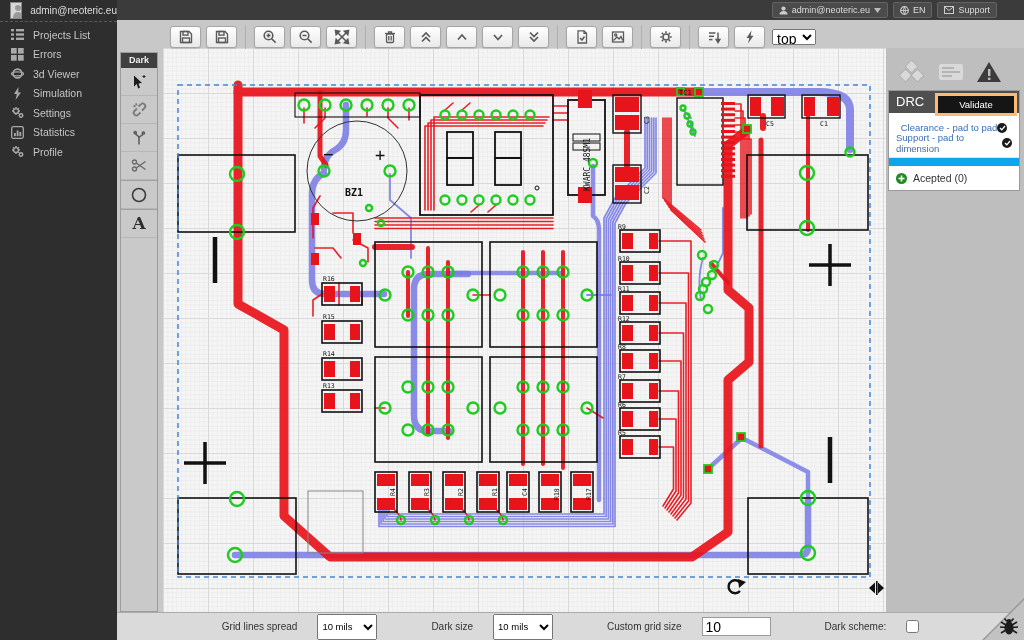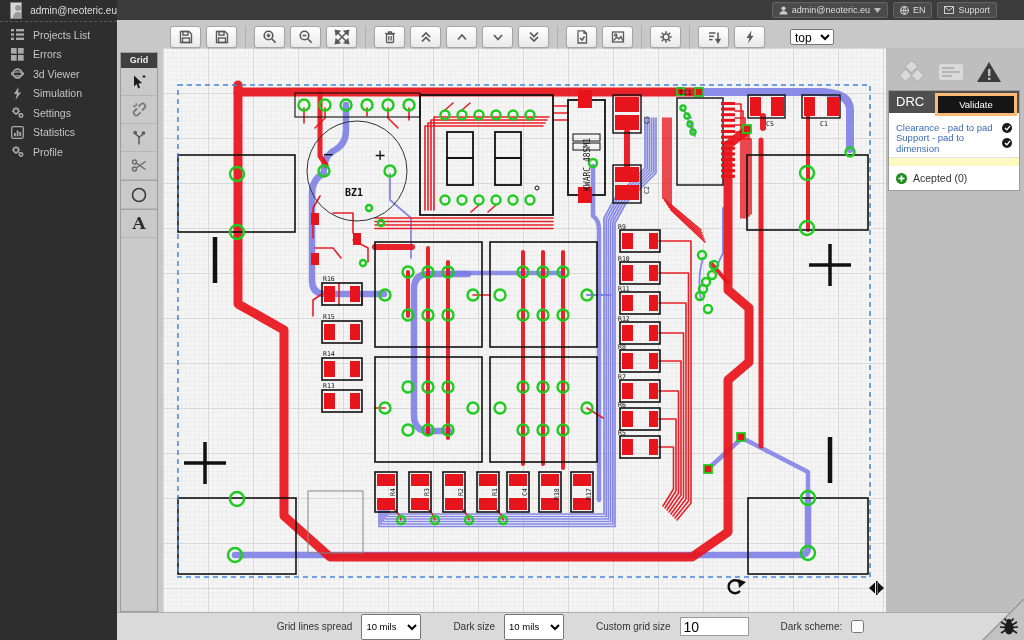--- a/index.html
+++ b/index.html
@@ -21,21 +21,21 @@
   .topbar{position:absolute;left:117px;top:0;width:907px;height:20px;background:#3b3b3b;
           display:flex;justify-content:flex-end;align-items:center;gap:5px;padding-right:27px;box-sizing:border-box;z-index:5}
   .tb-btn{height:14px;background:#4b4b4b;border:1px solid #636363;border-radius:2px;color:#ddd;
           font-size:9px;display:flex;align-items:center;gap:4px;padding:0 6px;cursor:pointer}
 
   
   .toolbar{position:absolute;left:170px;top:25px;display:flex;align-items:center;z-index:4}
   .t-btn{width:29px;height:20px;border:1px solid #a6a6a6;border-radius:3px;background:linear-gradient(#ffffff,#e9e9e9);
          display:flex;align-items:center;justify-content:center;margin-right:5px;cursor:pointer;box-shadow:0 1px 1px rgba(0,0,0,.12)}
   .t-sep{width:1px;height:24px;background:#b0b0b0;margin:0 8px 0 3px}
-  .view-select{height:16px;font-size:12px;width:44px;margin-left:20px}
+  .view-select{height:16px;font-size:14px;width:44px;margin-left:2px}
 
   
   .tools{position:absolute;left:120px;top:52px;width:38px;height:560px;background:#c9c9c9;border:1px solid #9c9c9c;box-sizing:border-box;z-index:4}
   .tools-head{height:15px;background:#3f3f3f;color:#eee;font-size:9px;font-weight:bold;text-align:center;line-height:15px}
   .tool-btn{height:27px;display:flex;align-items:center;justify-content:center;border-bottom:1px solid #b7b7b7;cursor:pointer}
   .tool-btn.strong{border-top:1px solid #a2a2a2}
 
   
   .canvas{position:absolute;left:163px;top:48px;width:723px;height:564px;background:#f5f5f5;
     background-image:
@@ -49,34 +49,34 @@
   .olt{stroke:#333;fill:none;stroke-width:1}
   .rt{stroke:#e8141c;fill:none;stroke-linejoin:round;stroke-linecap:round}
   .bt{stroke:#7b7de5;fill:none;stroke-linejoin:round;stroke-linecap:round}
   .pg{stroke:#1ecb1e;fill:none;stroke-width:2.4}
   .rp{fill:#e8141c;stroke:none}
   .lbl{fill:#111;font-family:"DejaVu Sans Mono",monospace}
 
   
   .rail{position:absolute;left:886px;top:48px;width:138px;height:564px;background:#bebebe;z-index:3}
   .rail-icons{display:flex;gap:12px;padding:8px 0 0 12px;height:32px;align-items:center}
-  .drc{position:absolute;left:2px;top:42px;width:130px;background:#fef9c3;border:1px solid #9a9a9a}
+  .drc{position:absolute;left:2px;top:42px;width:130px;background:#0ea5e9;border:1px solid #9a9a9a}
   .drc-head{height:22px;background:#4f4f4f;color:#fff;font-size:13px;line-height:22px;padding-left:7px;position:relative}
   .validate{position:absolute;right:2px;top:2px;width:76px;height:17px;background:#151515;color:#fff;font-size:9.5px;
             border:3px solid #fdba74;text-align:center;line-height:17px;cursor:pointer}
   .drc-row{background:#fff;border-bottom:1px solid #e2e2e2;padding:6px 7px;font-size:10.5px;color:#333;display:flex;align-items:center;gap:6px}
   .drc-links{background:#fff;padding:7px;font-size:9.5px;color:#3a6cb4;border-bottom:1px solid #e2e2e2}
-  .link-row{display:flex;justify-content:space-between;align-items:center;height:15px;cursor:pointer}
+  .link-row{display:flex;justify-content:center;align-items:center;height:15px;cursor:pointer}
   .gap{height:4px}
   .ico-circle{width:11px;height:11px;border-radius:50%;display:inline-flex;align-items:center;justify-content:center;flex:none}
   .ico-circle svg{display:block}
 
   
   .statusbar{position:absolute;left:117px;top:612px;width:907px;height:28px;background:#dadada;border-top:1px solid #ababab;
-             display:flex;align-items:center;justify-content:center;gap:9px;font-size:10px;color:#333;box-sizing:border-box;z-index:4}
+             display:flex;align-items:center;justify-content:center;gap:20px;font-size:10px;color:#333;box-sizing:border-box;z-index:4}
   .statusbar select{height:26px;font-size:9.5px;width:60px}
   .statusbar input[type=text]{width:62px;height:15px;font-size:14px;border:1px solid #9a9a9a;padding-left:3px}
   .statusbar input[type=checkbox]{width:13px;height:13px;margin:0}
 
   
   .fold{position:absolute;right:0;bottom:0;width:0;height:0;border-left:40px solid transparent;border-bottom:40px solid #c2c2c2;z-index:7}
   .fold-line{position:absolute;right:0;bottom:0;width:0;height:0;border-left:42px solid transparent;border-bottom:42px solid #989898;z-index:6}
   .bug{position:absolute;right:4px;bottom:3px;z-index:8;cursor:pointer}
 </style>
 </head>
@@ -321,21 +321,21 @@
       <svg width="16" height="16" viewBox="0 0 16 16">
         <polygon points="9.5,1.5 4.5,9 7.3,9 6,14.5 11.5,6.8 8.7,6.8" fill="#5a5a5a"></polygon>
       </svg>
     </div>
   <select class="view-select">
     <option>top</option>
   </select>
 </div>
 
 <div class="tools">
-  <div class="tools-head">Grid</div>
+  <div class="tools-head">Dark</div>
   <div class="tool-btn">
       <svg width="16" height="16" viewBox="0 0 16 16">
         <path d="M3,1.5 L11,9 L7.5,9.4 L9,13.8 L7.2,14.4 L5.7,10 L3,12.4 Z" fill="#1c1c1c"></path>
         <path d="M11.5,2.5 h3 M13,1 v3" stroke="#1c1c1c" stroke-width="1"></path>
       </svg>
     </div>
   <div class="tool-btn">
       <svg width="17" height="17" viewBox="0 0 17 17">
         <g stroke="#7a7a7a" stroke-width="1.8" fill="none">
           <path d="M6,7.5 L3.5,10 a2.6,2.6 0 0 0 3.7,3.7 L9.5,11.5"></path>

